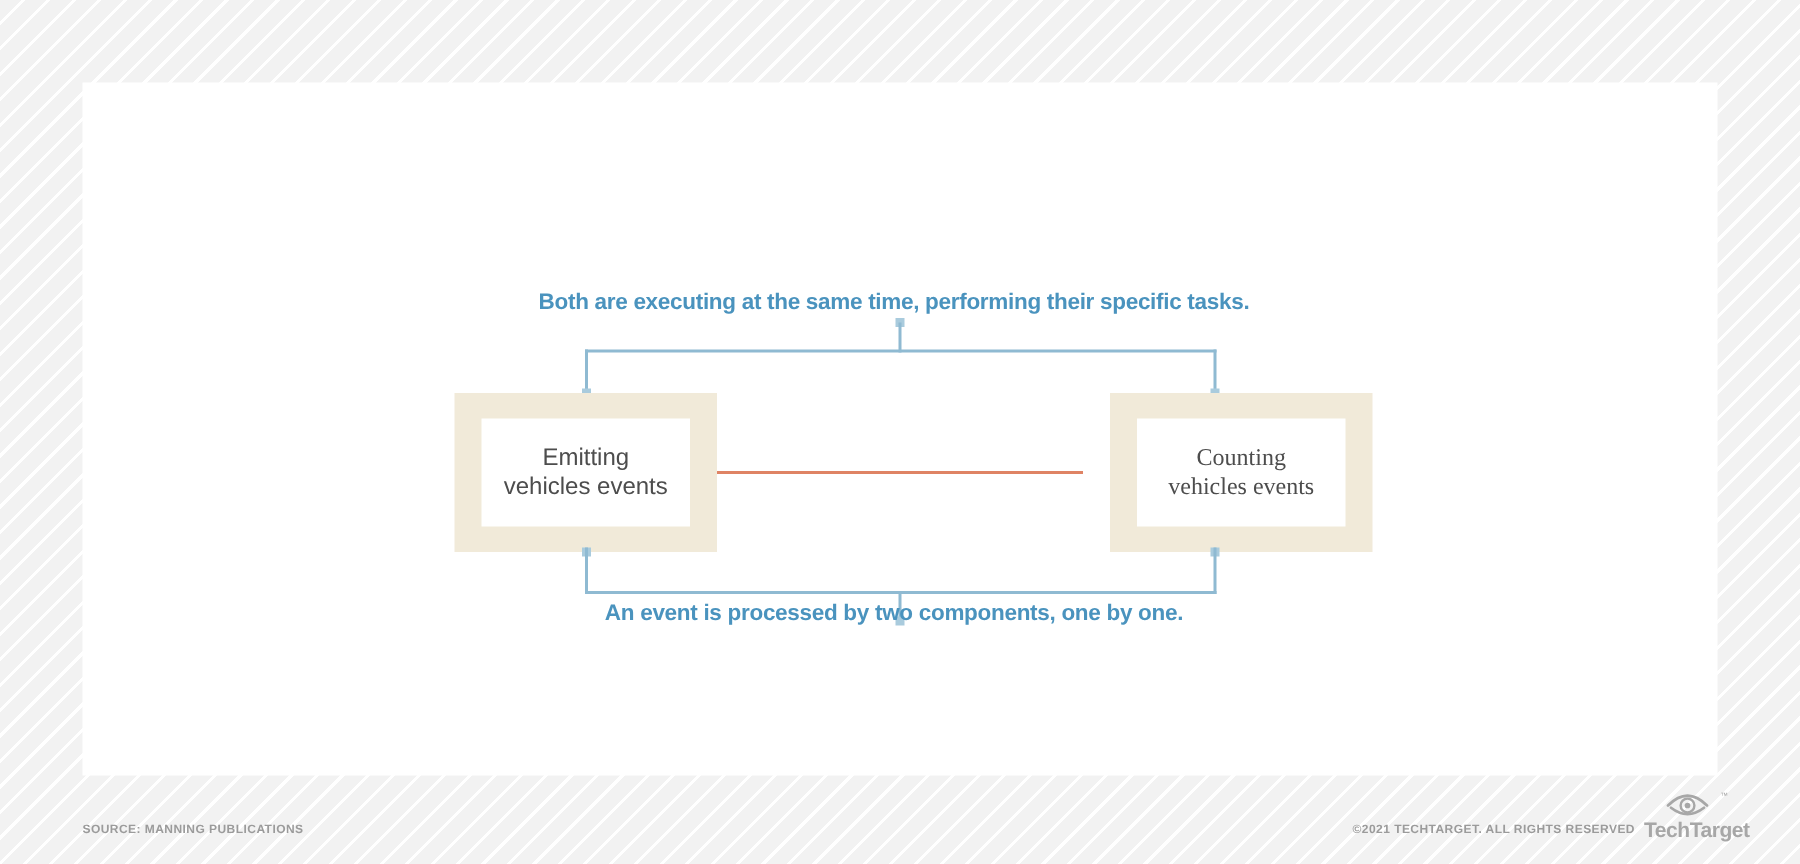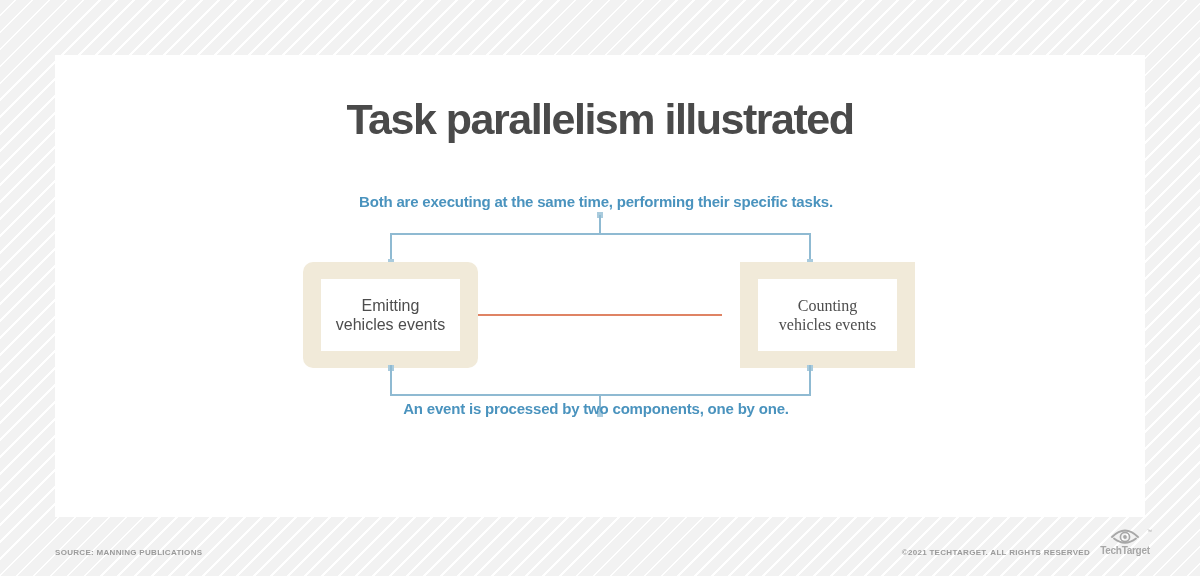--- a/index.html
+++ b/index.html
@@ -53,21 +53,21 @@
     width: 6px; height: 6px;
     background: #a9cbdd;
   }
 
   .box-outer {
     position: absolute;
     top: 262px;
     width: 175px; height: 106px;
     background: #f1ead9;
   }
-  .box-outer.left  { left: 303px; border-radius: 10px; }
+  .box-outer.left  { left: 303px; }
   .box-outer.right { left: 740px; font-family: Liberation Serif, serif; }
 
   .box-inner {
     position: absolute;
     left: 18px; top: 17px;
     width: 139px; height: 72px;
     background: #ffffff;
     display: flex;
     align-items: center;
     justify-content: center;
@@ -102,41 +102,40 @@
   .logo {
     position: absolute;
     left: 1096px; top: 528px;
     width: 58px;
     text-align: center;
     color: #a7a7a7;
   }
   .logo-eye { display: block; margin: 0 auto; }
   .logo-word {
     display: block;
-    font-size: 10px;
+    font-size: 14px;
     font-weight: bold;
     letter-spacing: -0.3px;
     color: #a7a7a7;
     margin-top: 1px;
   }
   .logo-tm {
     position: absolute;
     right: 2px; top: 0;
     font-size: 5px;
     color: #a7a7a7;
   }
 </style>
 </head>
 <body>
 
 <div class="page">
 
   <div class="panel"></div>
 
-  <h1 class="title">Task parallelism illustrated</h1>
 
   <div class="caption caption-top">Both are executing at the same time, performing their specific tasks.</div>
 
   <div class="conn-sq" style="left:597px; top:212px;"></div>
   <div class="conn" style="left:599px; top:215px; width:2px; height:20px;"></div>
   <div class="conn" style="left:390px; top:233px; width:421px; height:2px;"></div>
   <div class="conn" style="left:390px; top:233px; width:2px; height:31px;"></div>
   <div class="conn" style="left:809px; top:233px; width:2px; height:31px;"></div>
   <div class="conn-sq" style="left:388px; top:259px;"></div>
   <div class="conn-sq" style="left:807px; top:259px;"></div>

